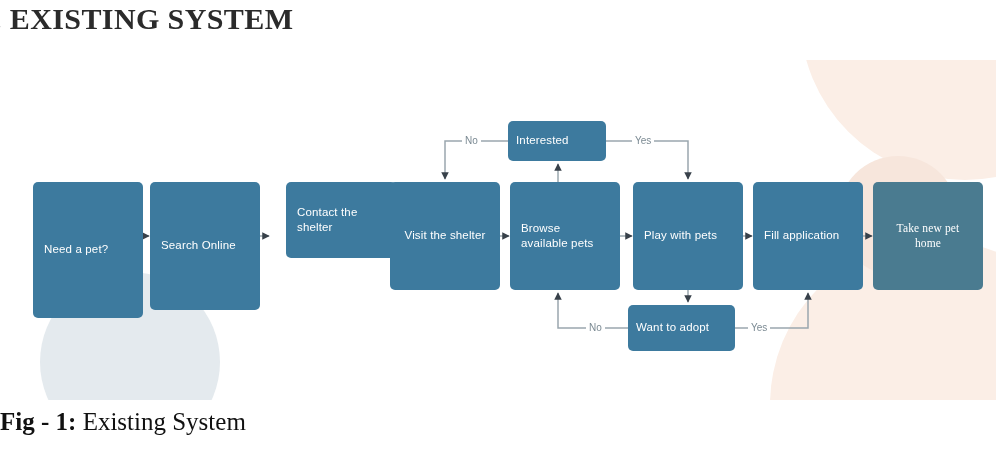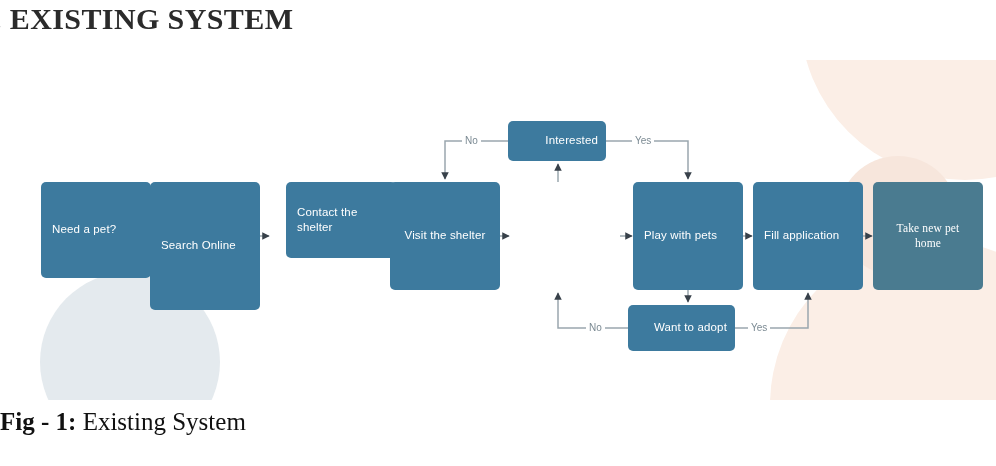--- a/index.html
+++ b/index.html
@@ -93,21 +93,21 @@
     display: flex;
     align-items: center;
     padding: 0 11px;
     z-index: 3;
   }
   .node.center { justify-content: center; text-align: center; }
   .node.left   { justify-content: flex-start; text-align: left; }
   .node.tinted { background: #4a7b90; font-family: Liberation Serif, serif; }
   .node.decision {
     justify-content: center;
-    text-align: right;
+    text-align: left;
     padding: 0 8px;
   }
   .node-label { display: block; width: 100%; }
 
   
   .edge-label {
     position: absolute;
     font-size: 10px;
     color: #7b8a93;
     background: #ffffff;
@@ -166,31 +166,34 @@
       <path d="M 606 81 L 688 81 L 688 119"></path>
       
       <path d="M 688 230 L 688 242"></path>
        browse available pets --&gt;
       <path d="M 628 268 L 558 268 L 558 233"></path>
        fill application --&gt;
       <path d="M 735 268 L 808 268 L 808 233"></path>
     </g>
   </svg>
 
-  <div class="node left" id="n-need-a-pet" style="left:33px;  top:122px; width:110px; height:96px;margin-left:8px;">
+  <div class="node left" id="n-need-a-pet" style="left:33px;  top:122px; width:110px; height:136px;">
       <span class="node-label">Need a pet?</span>
     </div>
   <div class="node left" id="n-search-online" style="left:150px; top:122px; width:110px; height:128px;">
       <span class="node-label">Search Online</span>
     </div>
   <div class="node left" id="n-contact-shelter" style="left:286px; top:122px; width:110px; height:76px;">
       <span class="node-label">Contact the shelter</span>
     </div>
   <div class="node center" id="n-visit-shelter" style="left:390px; top:122px; width:110px; height:108px;">
       <span class="node-label">Visit the shelter</span>
+    </div>
+  <div class="node left" id="n-browse-pets" style="left:510px; top:122px; width:110px; height:108px;">
+      <span class="node-label">Browse available pets</span>
     </div>
   <div class="node left" id="n-play-with-pets" style="left:633px; top:122px; width:110px; height:108px;">
       <span class="node-label">Play with pets</span>
     </div>
   <div class="node left" id="n-fill-application" style="left:753px; top:122px; width:110px; height:108px;">
       <span class="node-label">Fill application</span>
     </div>
   <div class="node center tinted" id="n-take-pet-home" style="left:873px; top:122px; width:110px; height:108px;">
       <span class="node-label">Take new pet home</span>
     </div>

